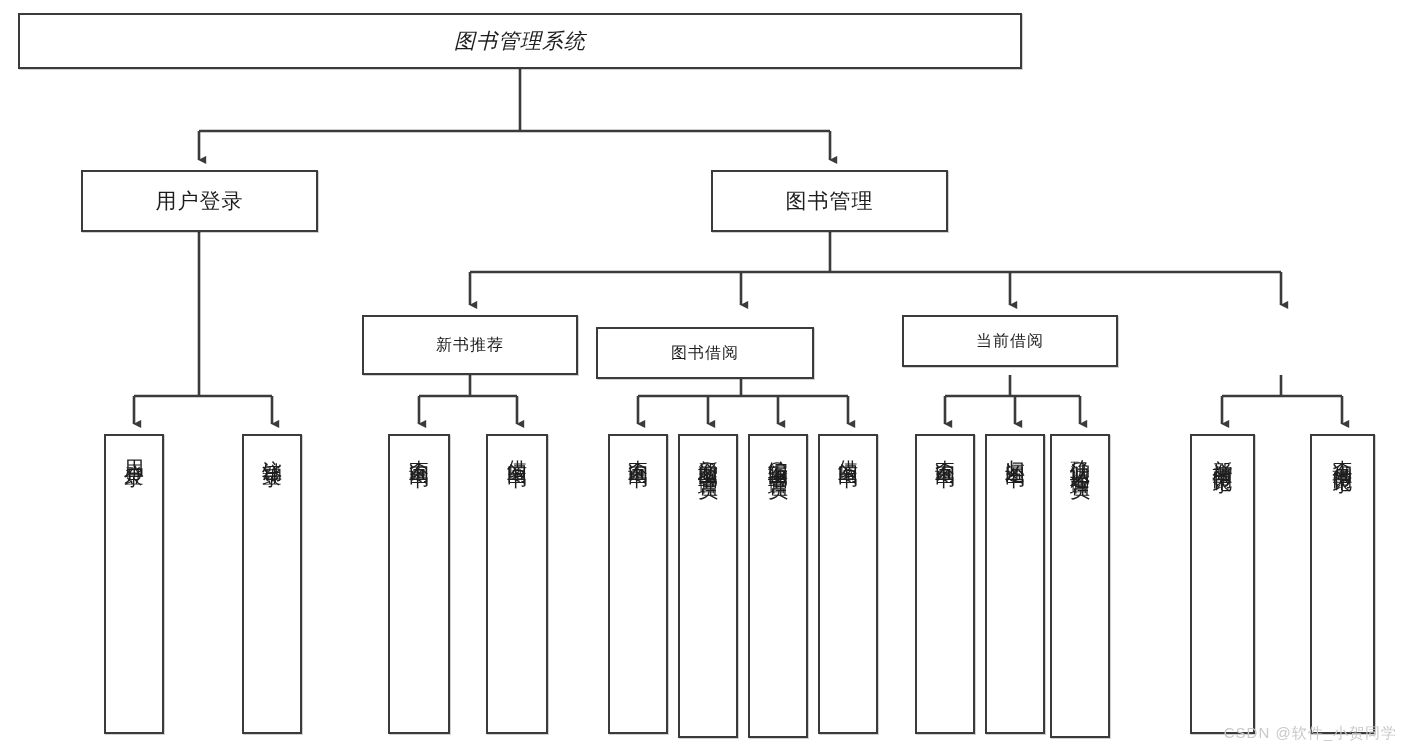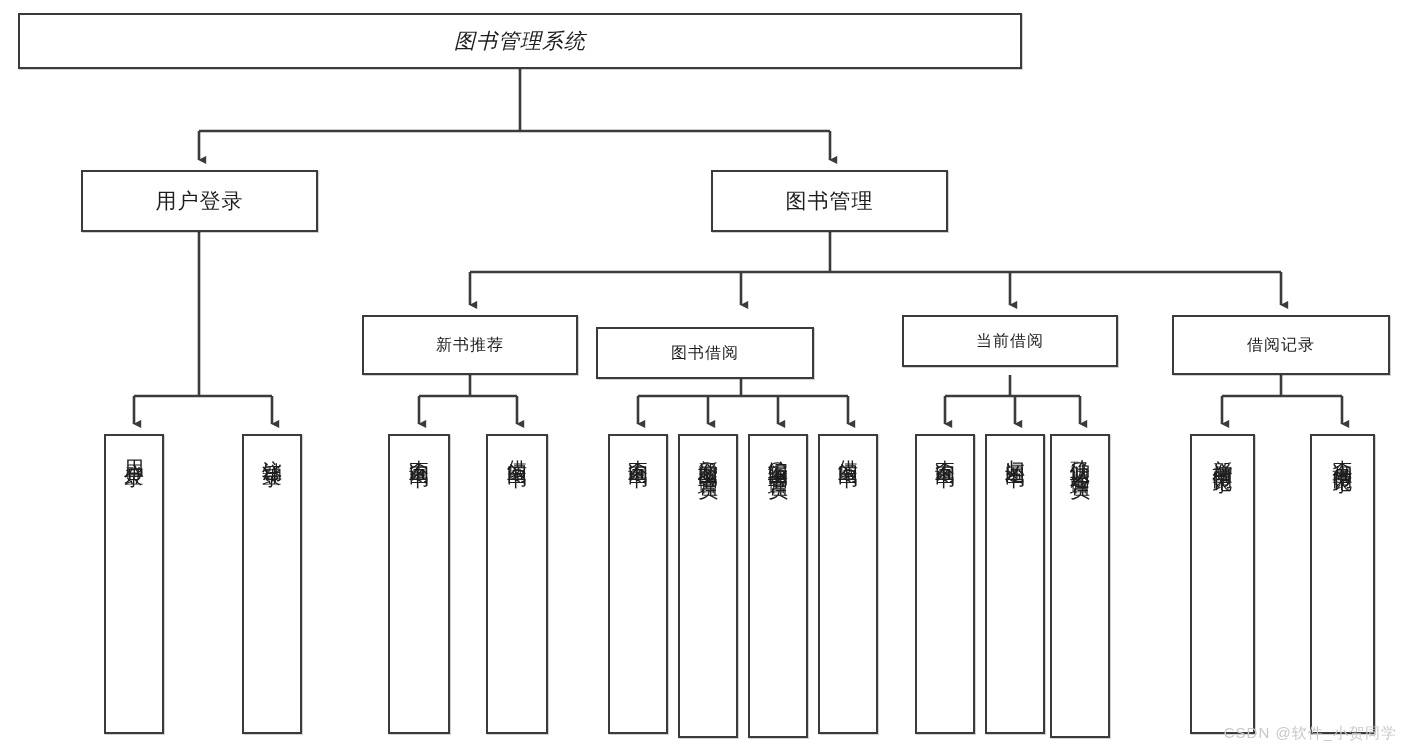--- a/index.html
+++ b/index.html
@@ -142,23 +142,20 @@
 
   <div class="node level3" style="left:362px; top:315px; width:216px; height:60px;">
     <span class="htext">新书推荐</span>
   </div>
   <div class="node level3" style="left:596px; top:315px; width:218px; height:52px;margin-top:12px;">
     <span class="htext">图书借阅</span>
   </div>
   <div class="node level3" style="left:902px; top:315px; width:216px; height:52px;">
     <span class="htext">当前借阅</span>
   </div>
-  <div class="node level3" style="left:1172px; top:315px; width:218px; height:60px;">
-    <span class="htext">借阅记录</span>
-  </div>
 
   <div class="node leaf" style="left:104px; top:434px; width:60px; height:300px;">
     <span class="vtext">用户登录</span>
   </div>
   <div class="node leaf" style="left:242px; top:434px; width:60px; height:300px;">
     <span class="vtext">注销登录</span>
   </div>
   <div class="node leaf" style="left:388px; top:434px; width:62px; height:300px;">
     <span class="vtext">查询图书</span>
   </div>

